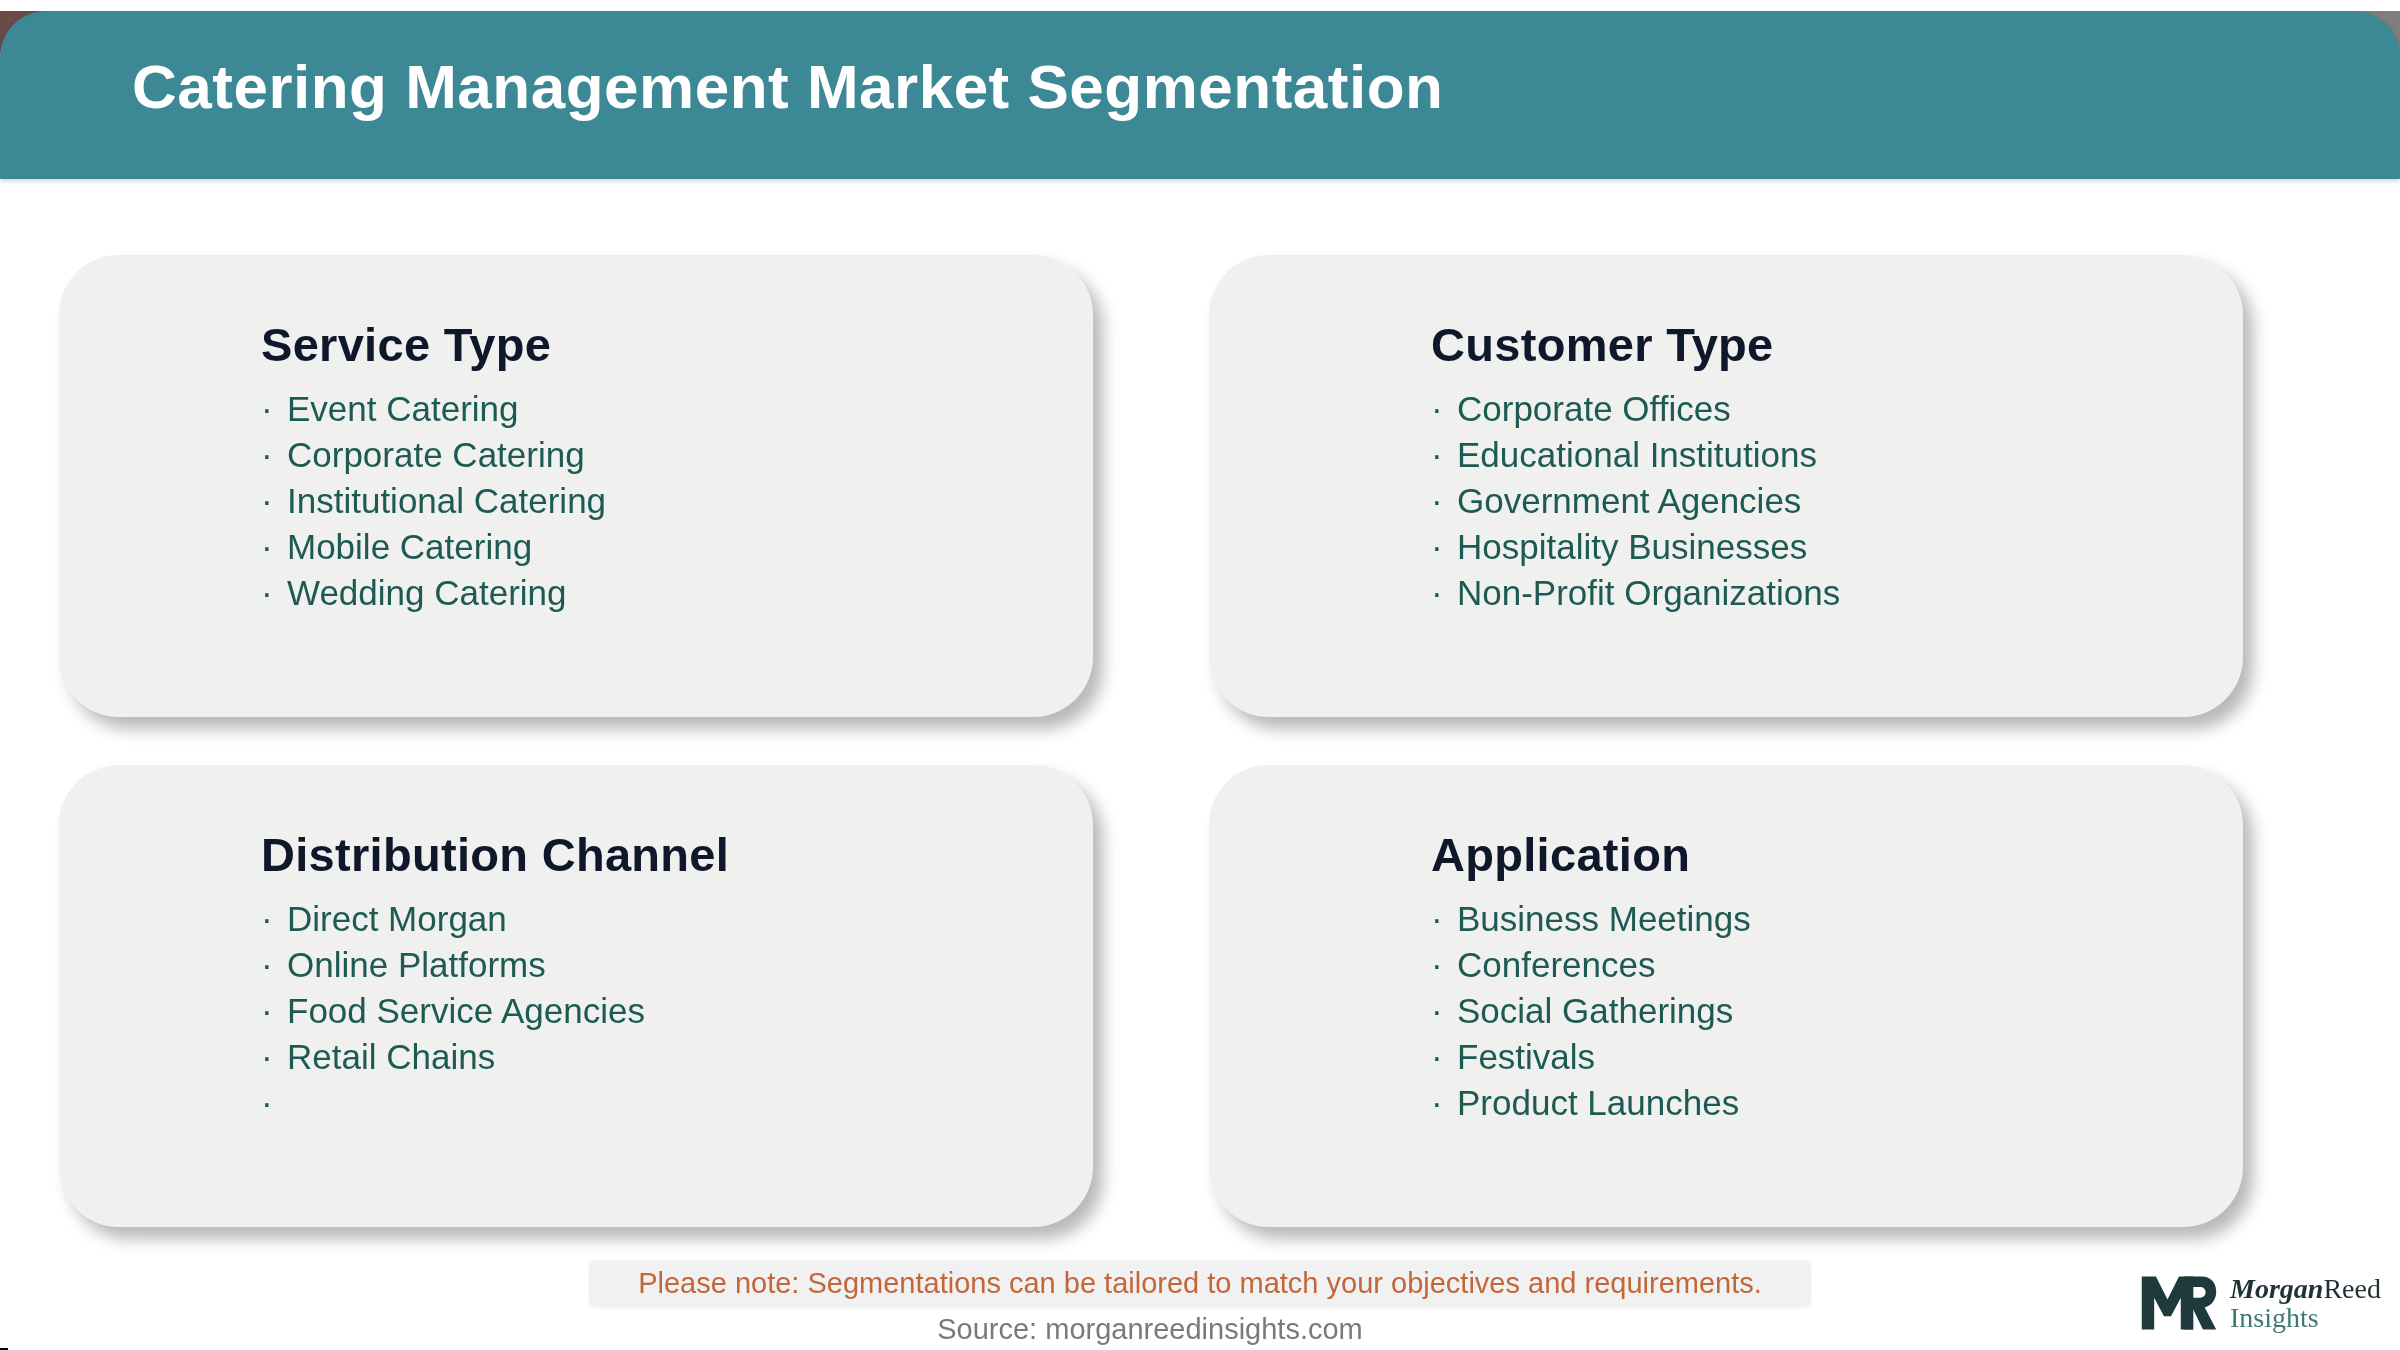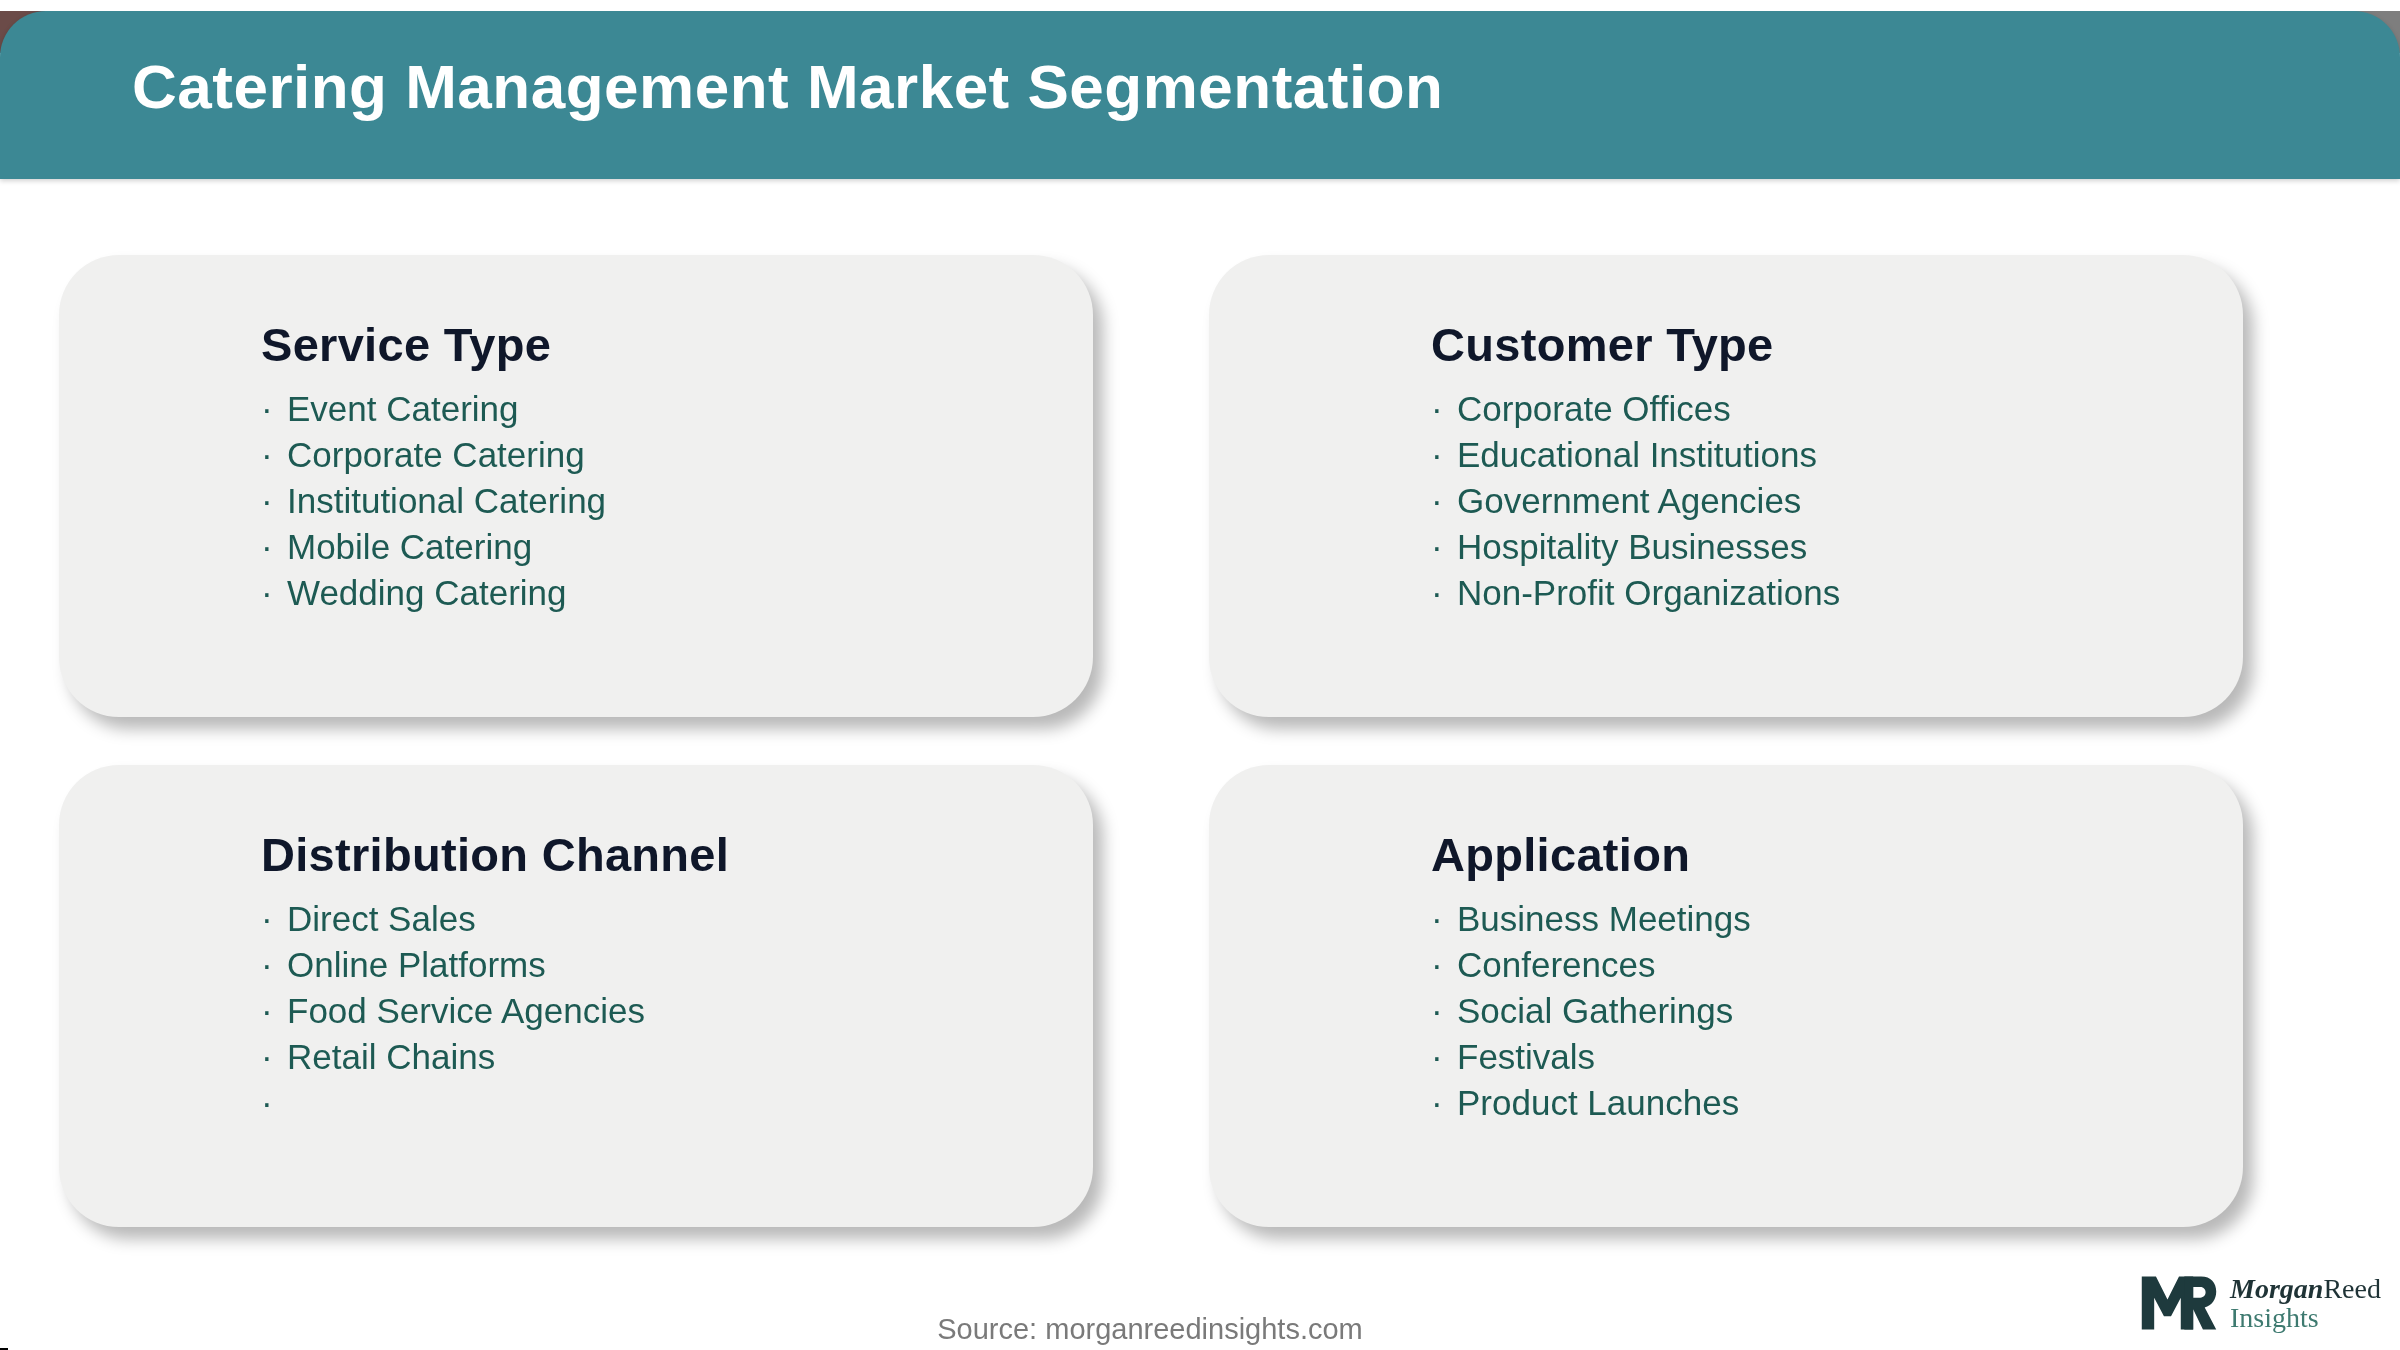--- a/index.html
+++ b/index.html
@@ -188,21 +188,21 @@
           <span>Non-Profit Organizations</span>
         </li>
     </ul>
   </section>
 
   <section class="card pos-3 col-l">
     <h2 class="card-title">Distribution Channel</h2>
     <ul class="card-list">
       <li class="card-item">
           <span class="dot">·</span>
-          <span>Direct Sales</span>
+          <span>Direct Morgan</span>
         </li>
       <li class="card-item">
           <span class="dot">·</span>
           <span>Online Platforms</span>
         </li>
       <li class="card-item">
           <span class="dot">·</span>
           <span>Food Service Agencies</span>
         </li>
       <li class="card-item">
@@ -234,20 +234,23 @@
           <span class="dot">·</span>
           <span>Festivals</span>
         </li>
       <li class="card-item">
           <span class="dot">·</span>
           <span>Product Launches</span>
         </li>
     </ul>
   </section>
 
+  <div class="note-bar">
+    <span class="note-text">Please note: Segmentations can be tailored to match your objectives and requirements.</span>
+  </div>
 
   <div class="source-line">Source: morganreedinsights.com</div>
 
   <div class="logo">
     <svg class="logo-mark" viewBox="0 0 88 64" xmlns="http://www.w3.org/2000/svg">
       <path fill="#1E3A3D" fill-rule="evenodd" d="M2 62 V2 H18 L31 28 L44 2 H60 V62 H46 V26 L35 47 H27 L16 26 V62 Z"></path>
       <path fill="#1E3A3D" fill-rule="evenodd" d="M50 62 L50 2 L69 2 C80 2 86 9 86 19 C86 28 81 35 73 37 L86 62 L71 62 L60 39 L60 62 Z M60 14 L60 26 L68 26 C72 26 74 23 74 20 C74 17 72 14 68 14 Z"></path>
     </svg>
     <div class="logo-text">
       <div class="logo-name"><span class="n1">Morgan</span><span class="n2">Reed</span></div>

